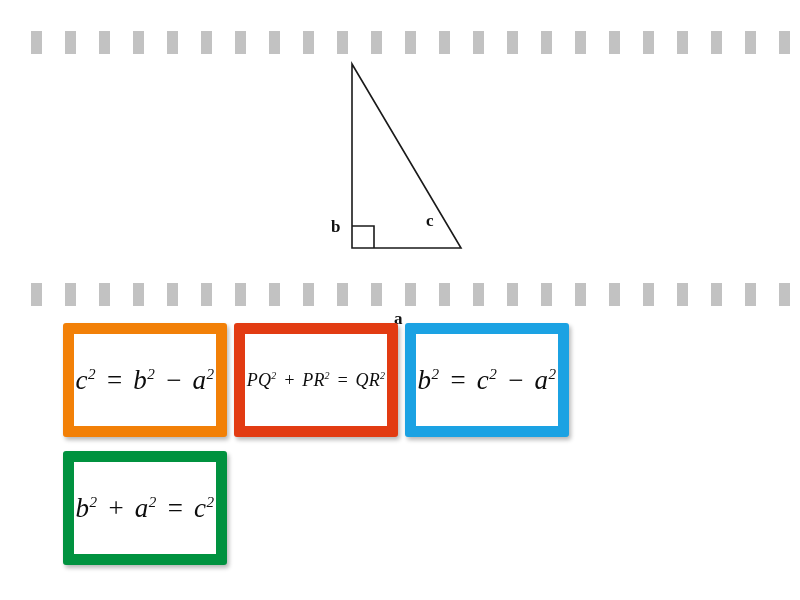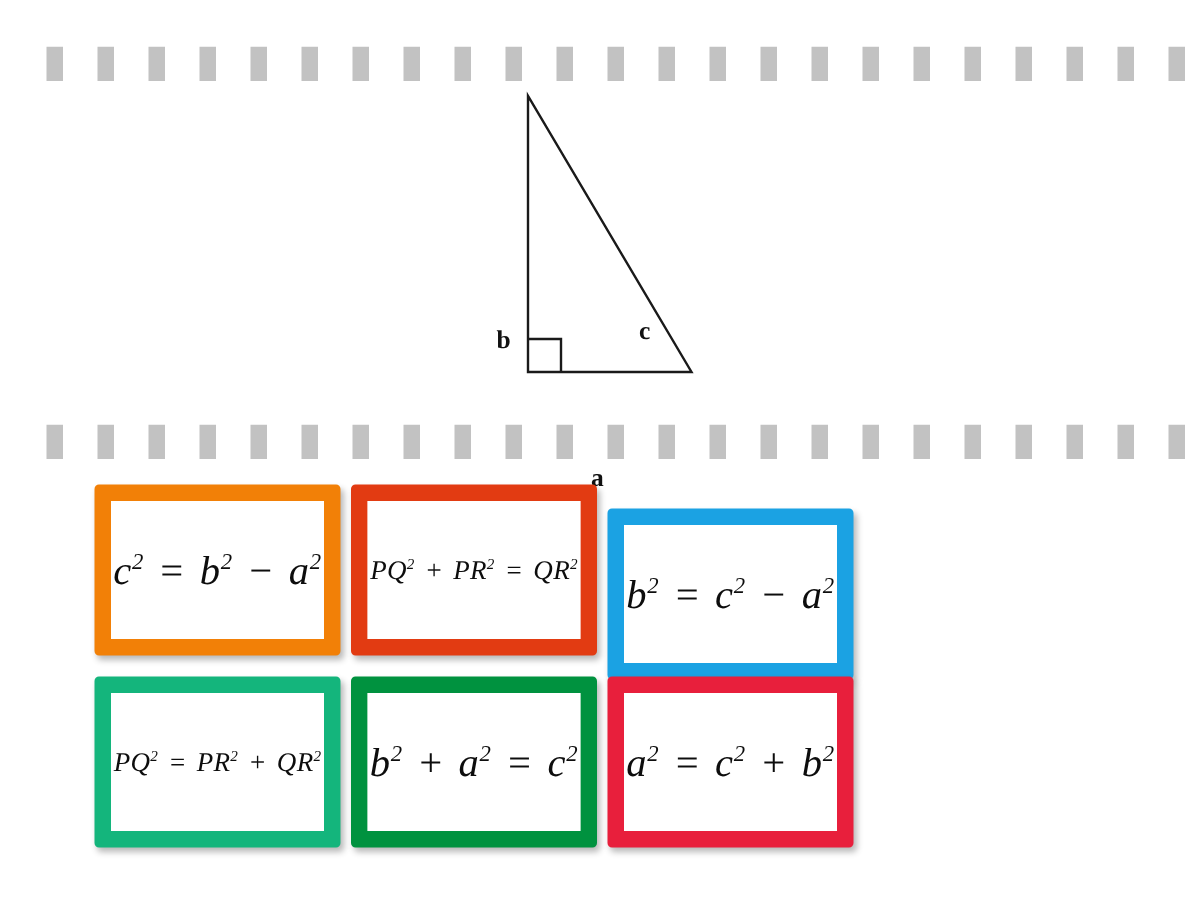--- a/index.html
+++ b/index.html
@@ -200,38 +200,28 @@
         <div class="card" style="border-color: rgb(242, 128, 7);">
           <div class="card-inner">
             <span class="formula short"><span>c</span><sup>2</sup><span class="op"> = </span><span>b</span><sup>2</sup><span class="op"> − </span><span>a</span><sup>2</sup></span>
           </div>
         </div>
         <div class="card" style="border-color: rgb(226, 59, 18);">
           <div class="card-inner">
             <span class="formula long"><span>PQ</span><sup>2</sup><span class="op"> + </span><span>PR</span><sup>2</sup><span class="op"> = </span><span>QR</span><sup>2</sup></span>
           </div>
         </div>
-        <div class="card" style="border-color: rgb(27, 162, 227); margin-top: 16px;">
+        <div class="card" style="border-color: rgb(27, 162, 227);">
           <div class="card-inner">
             <span class="formula short"><span>b</span><sup>2</sup><span class="op"> = </span><span>c</span><sup>2</sup><span class="op"> − </span><span>a</span><sup>2</sup></span>
           </div>
         </div>
       </div>
     <div class="card-row" id="card-row-2">
-        <div class="card" style="border-color: rgb(20, 181, 124);">
-          <div class="card-inner">
-            <span class="formula long"><span>PQ</span><sup>2</sup><span class="op"> = </span><span>PR</span><sup>2</sup><span class="op"> + </span><span>QR</span><sup>2</sup></span>
-          </div>
-        </div>
         <div class="card" style="border-color: rgb(0, 146, 63); justify-content: center;">
           <div class="card-inner">
             <span class="formula short"><span>b</span><sup>2</sup><span class="op"> + </span><span>a</span><sup>2</sup><span class="op"> = </span><span>c</span><sup>2</sup></span>
-          </div>
-        </div>
-        <div class="card" style="border-color: rgb(232, 31, 60);">
-          <div class="card-inner">
-            <span class="formula short"><span>a</span><sup>2</sup><span class="op"> = </span><span>c</span><sup>2</sup><span class="op"> + </span><span>b</span><sup>2</sup></span>
           </div>
         </div>
       </div>
   </div>
 
 </div>
 
 </body></html>

